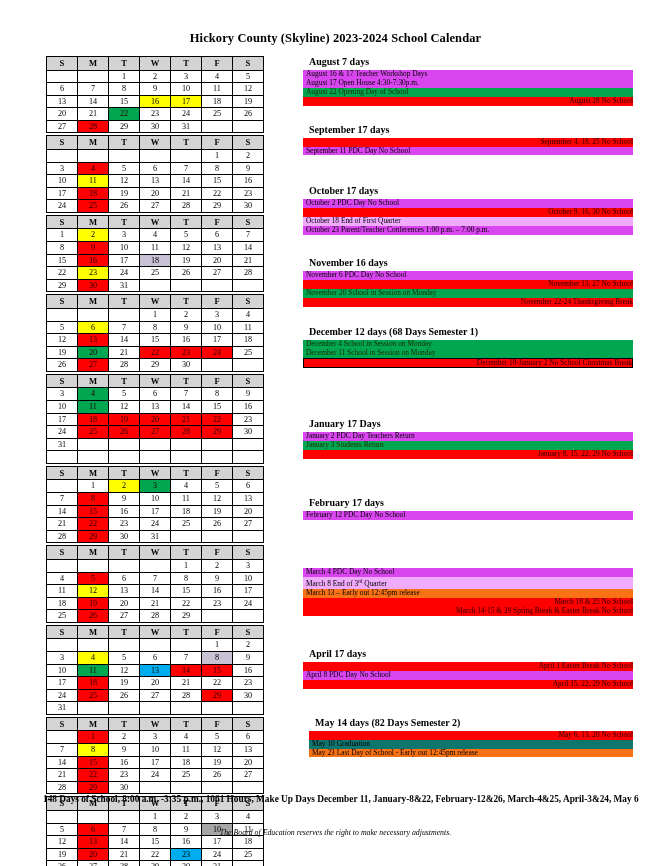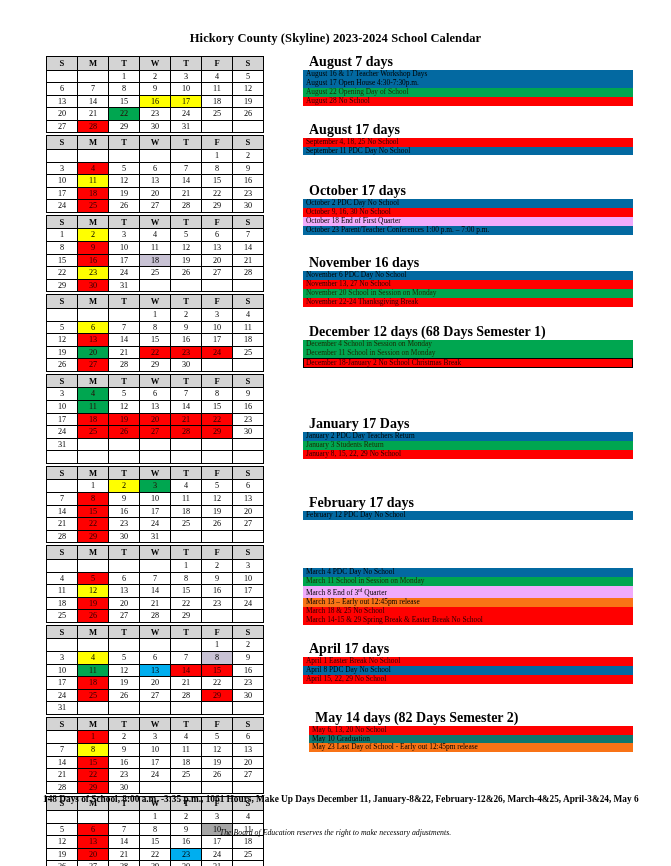--- a/index.html
+++ b/index.html
@@ -77,38 +77,38 @@
   td.green  { background: #00a650; }
   td.yellow { background: #ffff00; }
   td.blue   { background: #00aeef; }
   td.purple { background: #c8c2d4; }
   td.grey   { background: #a6a6a6; }
   td.red, td.green { color: #2a0000; }
 
   
   .note-block { margin-bottom: 4px; }
   .note-head {
-    font-size: 14px;
+    font-size: 10px;
     font-weight: bold;
     font-family: "Liberation Serif", serif;
     margin: 0 0 2px 6px;
     line-height: 12px;
     white-space: nowrap;
   }
   .note-line {
     font-size: 7.4px;
     line-height: 8.9px;
     font-family: "Liberation Serif", serif;
     padding-left: 3px;
     white-space: nowrap;
     overflow: hidden;
   }
-  .note-line.red    { background: #ff0000; color: #2a0000; }
+  .note-line.red    { background: #ff0000; color: #2a0000; text-align: right; }
   .note-line.green  { background: #00a650; color: #1a2a00; }
-  .note-line.yellow { background: #0369a1; color: #000; }
+  .note-line.yellow { background: #d946ef; color: #000; }
   .note-line.blue   { background: #f97316; color: #000; }
   .note-line.purple { background: #f0abfc; color: #000; }
   .note-line.grey   { background: #0f766e; color: #000; }
   .note-line.boxed  { border: 1px solid #000; padding-left: 2px; }
 
   
   .footer-bold {
     position: absolute;
     left: 43px;
     top: 793px;
@@ -760,21 +760,21 @@
       </div>
     <div class="notes-col" id="notes-col">
         <div class="note-block">
           <div class="note-head">August 7 days</div>
           <div class="note-line yellow">August 16 &amp; 17 Teacher Workshop Days</div>
           <div class="note-line yellow">August 17 Open House 4:30-7:30p.m.</div>
           <div class="note-line green">August 22 Opening Day of School</div>
           <div class="note-line red">August 28 No School</div>
         </div>
         <div class="note-block" style="margin-top: 18px;">
-          <div class="note-head">August 17 days</div>
+          <div class="note-head">September 17 days</div>
           <div class="note-line red">September 4, 18, 25 No School</div>
           <div class="note-line yellow">September 11 PDC Day  No School</div>
         </div>
         <div class="note-block" style="margin-top: 30px;">
           <div class="note-head">October 17 days</div>
           <div class="note-line yellow">October 2  PDC Day No School</div>
           <div class="note-line red">October 9, 16, 30 No School</div>
           <div class="note-line purple">October 18 End of First Quarter</div>
           <div class="note-line yellow">October 23 Parent/Teacher Conferences 1:00 p.m. – 7:00 p.m.</div>
         </div>
@@ -796,27 +796,26 @@
           <div class="note-line yellow">January 2  PDC Day Teachers Return</div>
           <div class="note-line green">January 3 Students Return</div>
           <div class="note-line red">January 8, 15, 22, 29  No School</div>
         </div>
         <div class="note-block" style="margin-top: 38px;">
           <div class="note-head">February 17 days</div>
           <div class="note-line yellow">February 12  PDC Day No School</div>
         </div>
         <div class="note-block" style="margin-top: 48px;">
           <div class="note-line yellow">March 4 PDC Day No School</div>
-          <div class="note-line green">March 11   School in Session on Monday</div>
           <div class="note-line purple">March 8   End of 3<sup>rd</sup> Quarter</div>
           <div class="note-line blue">March 13 – Early out 12:45pm release</div>
           <div class="note-line red">March 18 &amp; 25   No School</div>
           <div class="note-line red">March 14-15 &amp; 29  Spring Break &amp; Easter Break  No School</div>
         </div>
-        <div class="note-block" style="margin-top: 18px;">
+        <div class="note-block" style="margin-top: 32px;">
           <div class="note-head">April 17 days</div>
           <div class="note-line red">April 1 Easter Break No School</div>
           <div class="note-line yellow">April 8 PDC Day No School</div>
           <div class="note-line red">April 15, 22,  29 No School</div>
         </div>
         <div class="note-block" style="margin-top: 28px;">
           <div class="note-head" style="margin-left: 12px;">May 14 days (82  Days Semester 2)</div>
           <div class="note-line red" style="margin-left: 6px;">May 6, 13, 20  No School</div>
           <div class="note-line grey" style="margin-left: 6px;">May 10 Graduation</div>
           <div class="note-line blue" style="margin-left: 6px;">May 23 Last Day of School - Early out 12:45pm release</div>

